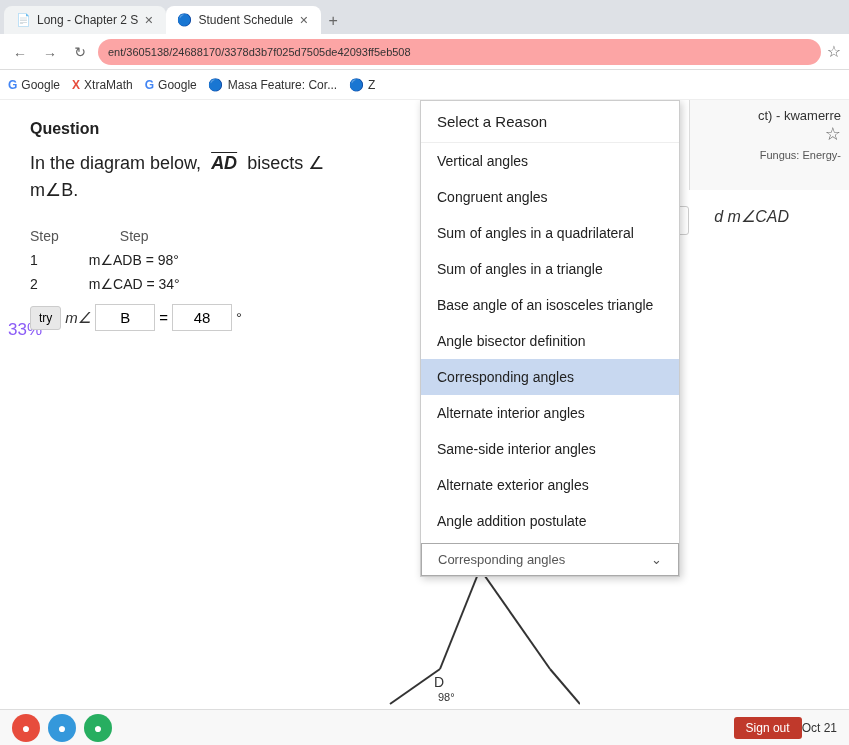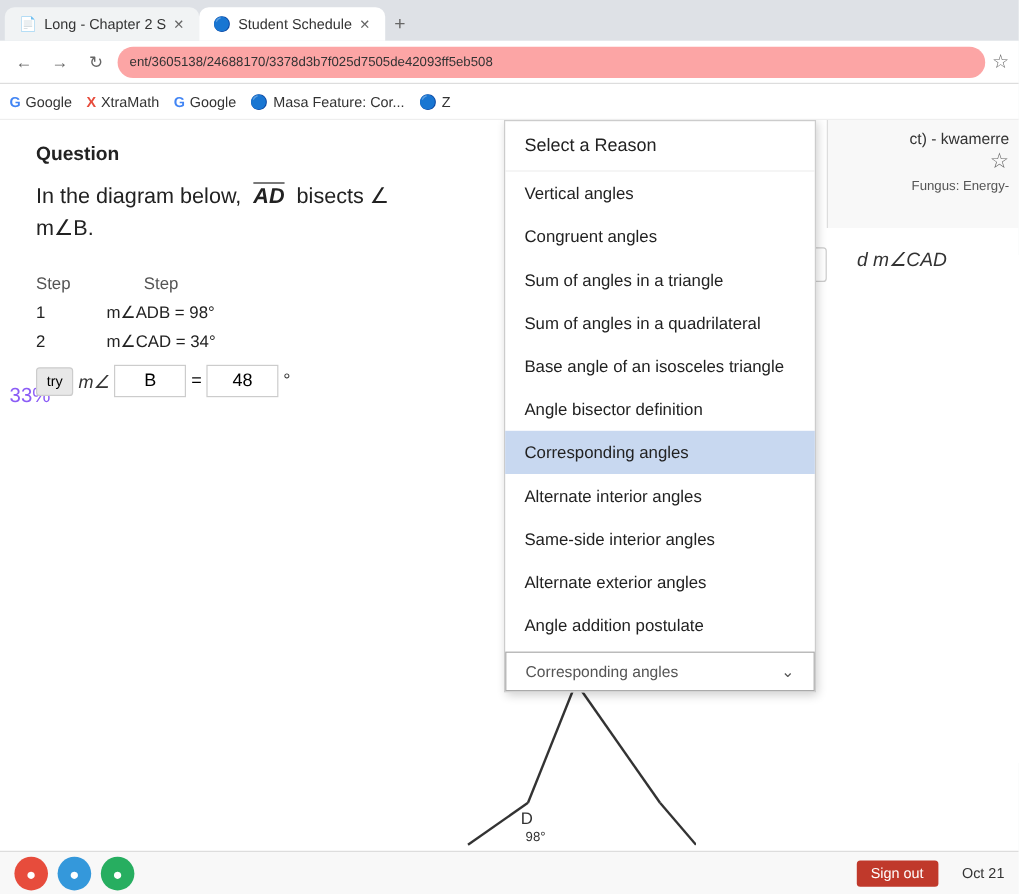--- a/index.html
+++ b/index.html
@@ -453,22 +453,22 @@
       <span class="equals">=</span>
       <input class="angle-input" type="text" value="48" style="">
       <span class="degree">°</span>
     </div>
   </div>
 
   <div class="dropdown-overlay">
     <div class="dropdown-header">Select a Reason</div>
     <div class="dropdown-item">Vertical angles</div>
     <div class="dropdown-item">Congruent angles</div>
+    <div class="dropdown-item">Sum of angles in a quadrilateral</div>
     <div class="dropdown-item">Sum of angles in a triangle</div>
-    <div class="dropdown-item">Sum of angles in a quadrilateral</div>
     <div class="dropdown-item">Base angle of an isosceles triangle</div>
     <div class="dropdown-item">Angle bisector definition</div>
     <div class="dropdown-item highlighted">Corresponding angles</div>
     <div class="dropdown-item">Alternate interior angles</div>
     <div class="dropdown-item">Same-side interior angles</div>
     <div class="dropdown-item">Alternate exterior angles</div>
     <div class="dropdown-item">Angle addition postulate</div>
 
     <div class="dropdown-selected">
       <span>Corresponding angles</span>
@@ -487,19 +487,19 @@
     <text x="54" y="158" font-size="14" fill="#333">D</text>
     <text x="58" y="172" font-size="11" fill="#333">98°</text>
   </svg>
 
   <div class="bottom-toolbar">
     <div class="bottom-icons">
       <div class="circle-btn circle-red">●</div>
       <div class="circle-btn circle-blue">●</div>
       <div class="circle-btn circle-green">●</div>
     </div>
-    <div style="display:flex;align-items:center;gap:20px;">
+    <div style="display:flex;align-items:center;gap:0;">
       <button class="sign-out-btn">Sign out</button>
       <span class="date-text">Oct 21</span>
     </div>
   </div>
 
 </div>
 
 </body></html>

